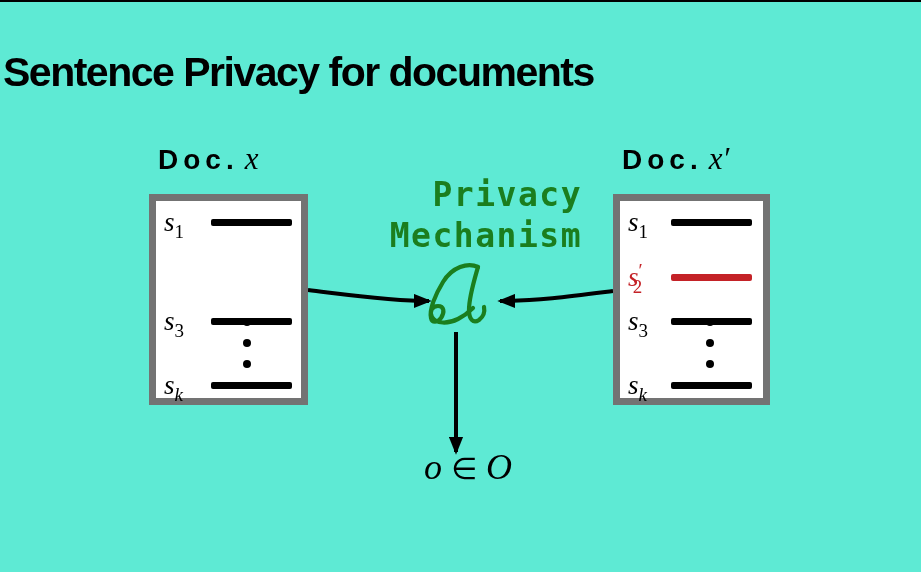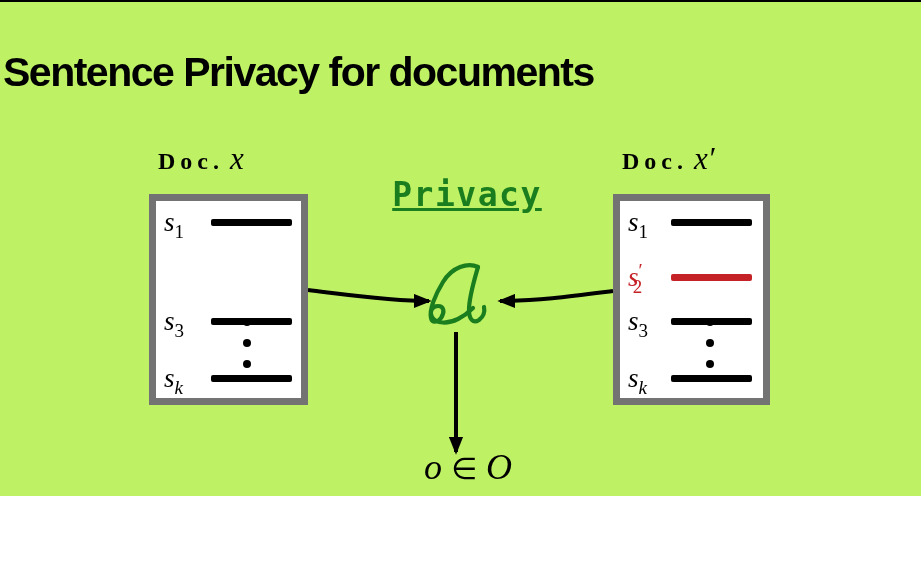--- a/index.html
+++ b/index.html
@@ -1,56 +1,56 @@
 <!DOCTYPE html>
 <html><head>
 <meta charset="utf-8">
 <style>
   html,body{margin:0;padding:0;background:#ffffff;}
   .slide{
-    position:relative;width:921px;height:496px;background:#bef264;
+    position:relative;width:921px;height:572px;background:#5eead4;
     overflow:hidden;font-family:"Liberation Sans",sans-serif;color:#000;
   }
   .top-line{position:absolute;left:0;top:0;width:921px;height:2px;background:#000;}
   .title{
     position:absolute;left:3px;top:49px;
     font:700 41px "Liberation Sans",sans-serif;letter-spacing:-1.5px;color:#000;
     white-space:nowrap;
   }
   
   .doc-label{position:absolute;display:flex;align-items:baseline;white-space:nowrap;}
-  .doc-label .mono{font-family:Liberation Serif, serif;font-weight:700;font-size:24px;letter-spacing:5px;color:#000;}
+  .doc-label .mono{font-family:Liberation Sans, sans-serif;font-weight:700;font-size:28px;letter-spacing:5px;color:#000;}
   .doc-label .var{font-family:"Liberation Serif",serif;font-style:italic;font-size:31px;margin-left:6px;letter-spacing:0;color:#000;}
   #label-left{left:158px;top:141px;}
   #label-right{left:622px;top:141px;}
   
   .docbox{position:absolute;border:7px solid #737373;background:#fff;box-sizing:border-box;text-align:center;}
   #doc-left{left:149px;top:194px;width:159px;height:211px;}
   #doc-right{left:613px;top:194px;width:157px;height:211px;}
   .srow{position:absolute;left:8px;display:flex;align-items:center;height:34px;}
   #doc-left  .srow{width:128px;}
   #doc-right .srow{width:124px;}
-  .r0{top:4px;} .r1{top:47px;} .r2{top:103px;} .r3{top:160px;}
+  .r0{top:4px;} .r1{top:47px;} .r2{top:103px;} .r3{top:167px;}
   .slabel{font-family:"Liberation Serif",serif;font-style:italic;font-size:27px;line-height:1;white-space:nowrap;}
   .slabel .sub{font-size:19px;font-style:normal;position:relative;top:7px;}
   .slabel .sub.it{font-style:italic;}
   .slabel .prime{font-size:19px;font-style:normal;position:relative;top:-9px;}
   .tuck{margin-left:-10px;}
   .bar{margin-left:auto;height:7px;width:81px;background:#000;border-radius:2px;}
   .hl{color:#c42227;margin-top:12px;}
   .hl .bar{background:#c42227;}
   .dots{position:absolute;display:flex;flex-direction:column;gap:13px;}
   #doc-left .dots{left:87px;top:117px;}
   #doc-right .dots{left:86px;top:117px;}
   .dot{width:8px;height:8px;border-radius:50%;background:#000;}
   
   .mech{
-    position:absolute;left:352px;top:174px;width:230px;text-align:center;
+    position:absolute;left:352px;top:174px;width:230px;text-align:right;
     color:#1b7e1e;font-family:"DejaVu Sans Mono","Liberation Mono",monospace;
-    font-weight:700;font-size:33px;line-height:41px;letter-spacing:1.5px;white-space:nowrap;text-decoration:underline;
+    font-weight:700;font-size:33px;line-height:41px;letter-spacing:1.5px;white-space:nowrap;
   }
   .overlay{position:absolute;left:0;top:0;width:921px;height:576px;pointer-events:none;}
   
   .output{
     position:absolute;left:398px;top:446px;width:140px;
     display:flex;justify-content:center;align-items:baseline;gap:9px;color:#000;
   }
   .output .var{font-family:"Liberation Serif",serif;font-style:italic;font-size:36px;}
   .output .insym{font-family:"DejaVu Sans",sans-serif;font-size:30px;}
 </style>
@@ -124,20 +124,21 @@
       <span class="dot"></span>
     </div>
     <div class="srow r3">
       <span class="slabel"><i>s</i><span class="sub it">k</span></span>
       <span class="bar"></span>
     </div>
   </div>
 
   <div class="mech">
     <div>Privacy</div>
+    <div>Mechanism</div>
   </div>
 
   <div class="output">
     <span class="var">o</span>
     <span class="insym">∈</span>
     <span class="var">O</span>
   </div>
 </div>
 
 </body></html>

